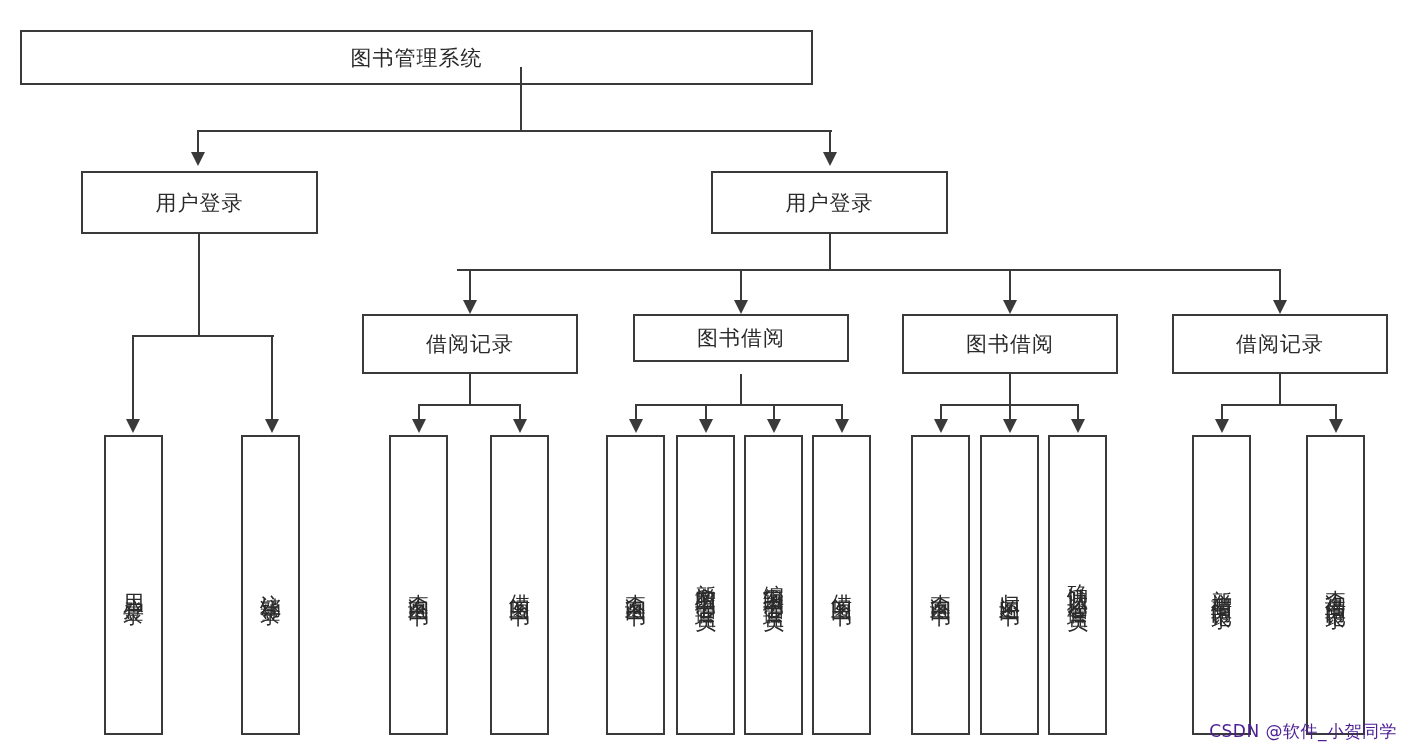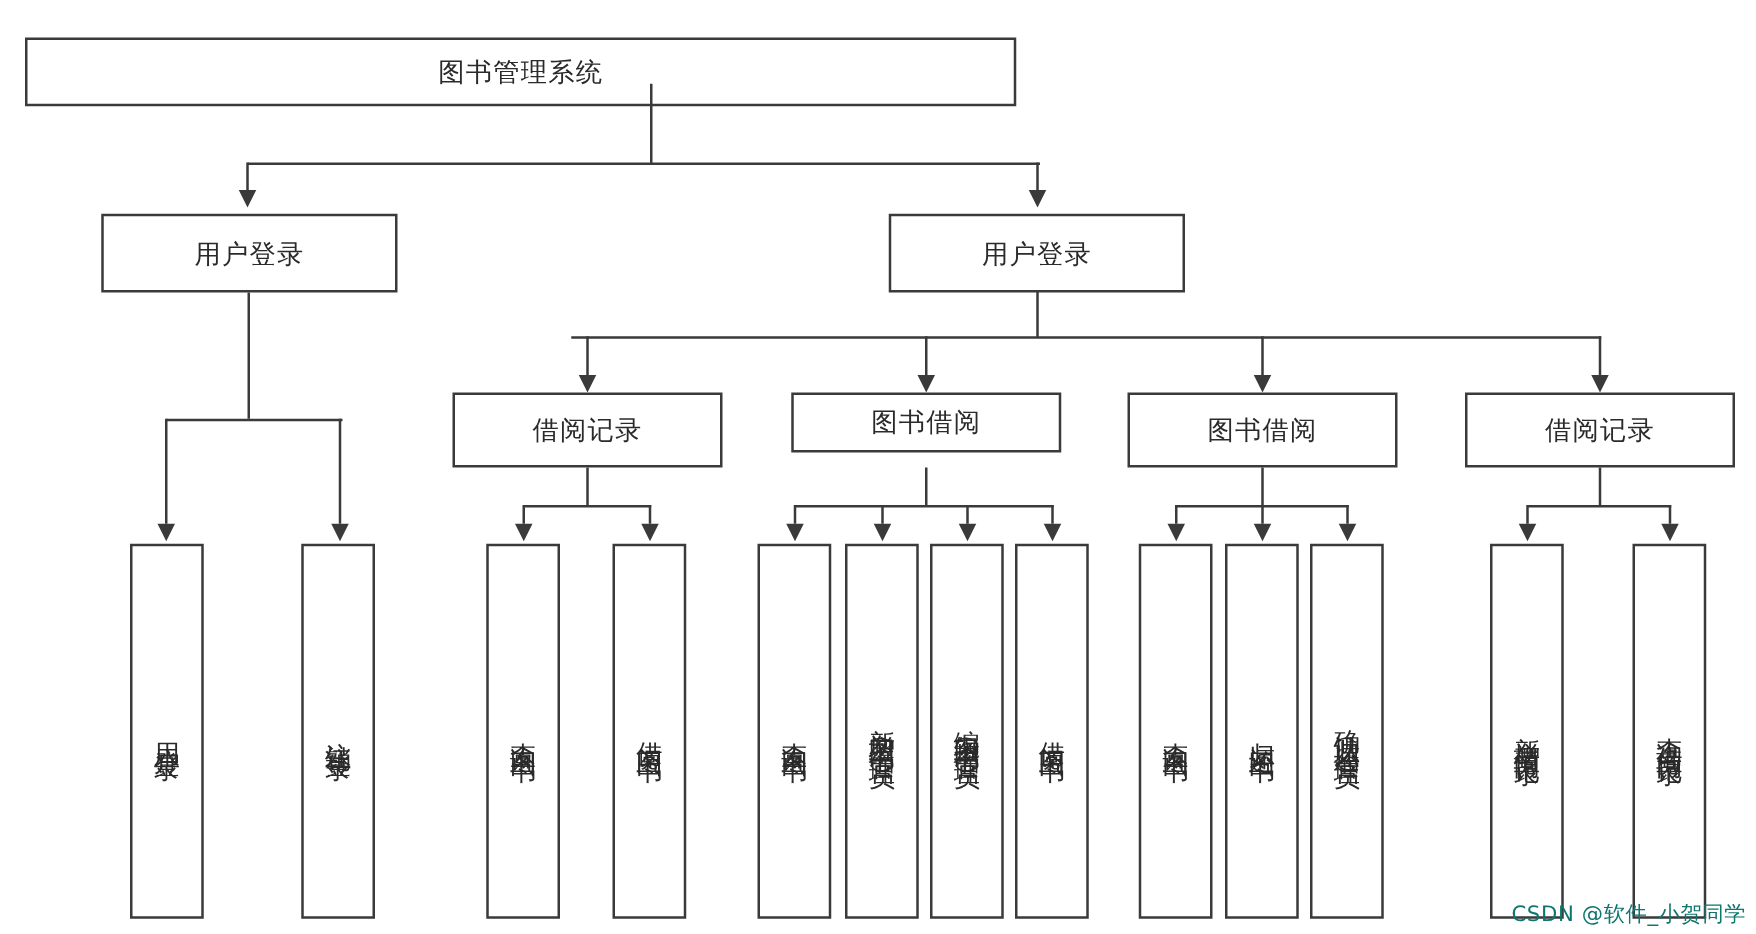--- a/index.html
+++ b/index.html
@@ -64,21 +64,21 @@
     border-left:7px solid transparent;
     border-right:7px solid transparent;
     border-top:14px solid #3a3a3a;
   }
   
   #watermark{
     position:absolute;
     right:8px;
     bottom:4px;
     font-size:17px;
-    color:#0f766e;
+    color:#4c1d95;
     letter-spacing:0.5px;
     white-space:nowrap;
     pointer-events:none;
   }
 </style>
 </head>
 <body>
 
 <div id="canvas">
 

